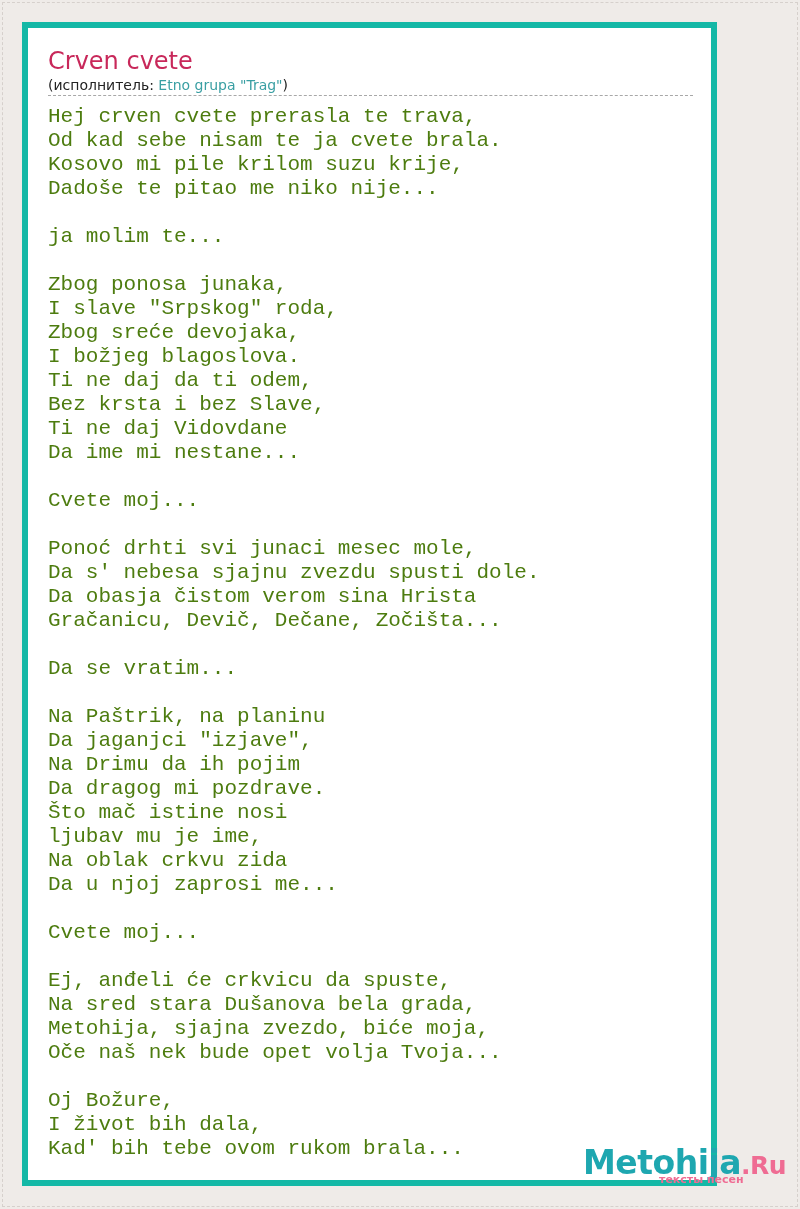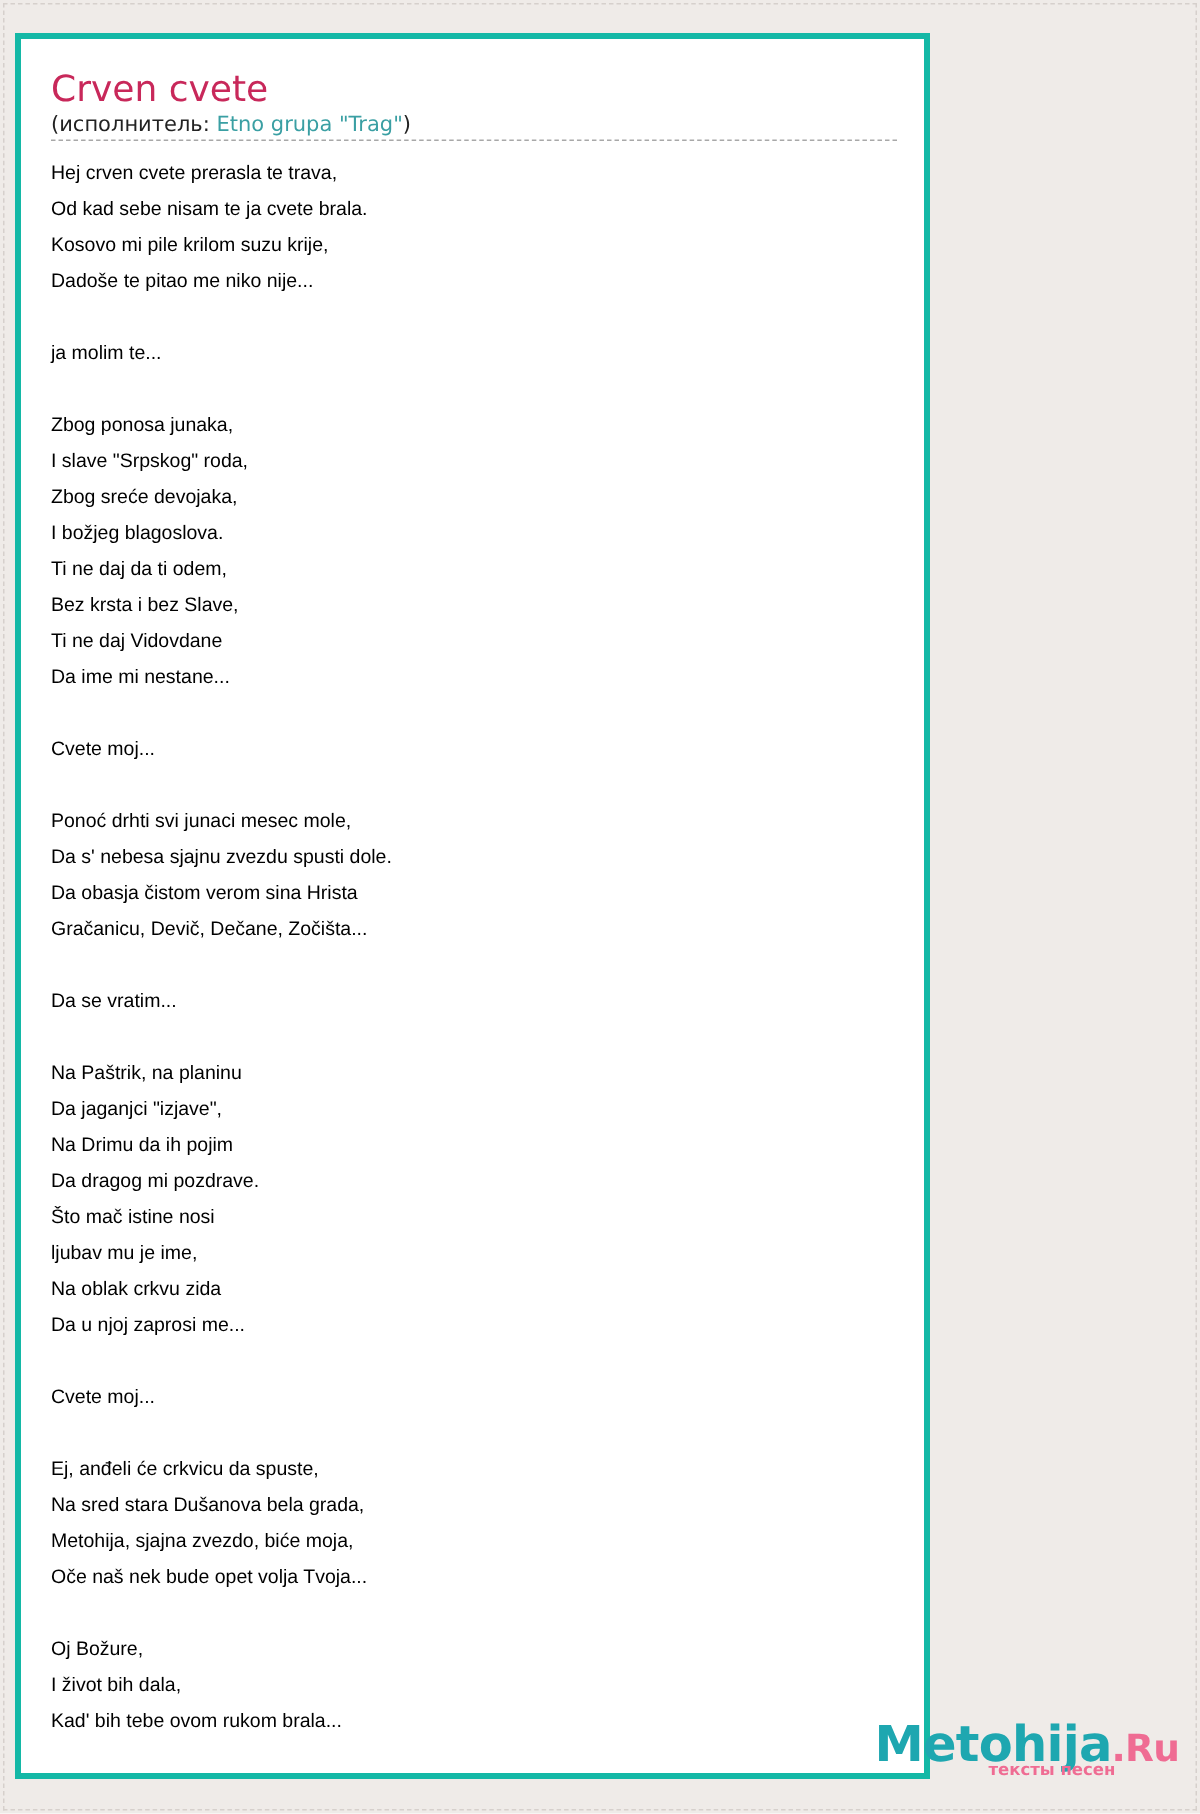--- a/index.html
+++ b/index.html
@@ -9,46 +9,46 @@
       position: relative;
       overflow: hidden;
       font-family: "DejaVu Serif", serif;
     }
     .page-frame {
       position: absolute; left: 2px; top: 2px; right: 2px; bottom: 2px;
       border: 1px dashed #d6d0cc;
     }
     .card {
       position: absolute;
-      left: 10px; top: 22px;
-      width: 610px; height: 1164px;
+      left: 22px; top: 22px;
+      width: 695px; height: 1164px;
       background: #ffffff;
-      border: 4px solid #14b8a6;
+      border: 6px solid #14b8a6;
       box-sizing: border-box;
     }
     .title {
       position: absolute; left: 20px; top: 18px;
       font-family: "DejaVu Sans", sans-serif;
       font-size: 24px; color: #c8285a;
       margin: 0; font-weight: normal; line-height: 30px;
     }
     .artist-line {
       position: absolute; left: 20px; top: 48px;
       font-family: "DejaVu Sans", sans-serif;
       font-size: 14px; color: #222; line-height: 18px;
     }
     .artist-link { color: #3a9fa3; text-decoration: none; }
     .divider {
       position: absolute; left: 20px; right: 18px; top: 67px;
       border-top: 1px dashed #a8a8a8;
     }
     .lyrics {
       position: absolute; left: 20px; top: 77px;
-      font-family: Liberation Sans, sans-serif;
-      font-size: 13px; color: #000000; line-height: 24px;
+      font-family: Liberation Mono, monospace;
+      font-size: 21px; color: #4d7c0f; line-height: 24px;
       white-space: pre;
     }
     .lyric-line { display: block; height: 24px; }
     .logo {
       position: absolute; left: 583px; top: 1144px;
       width: 195px; height: 45px;
     }
     .logo-main {
       position: absolute; left: 0; top: 0;
       font-family: "DejaVu Sans", sans-serif;

